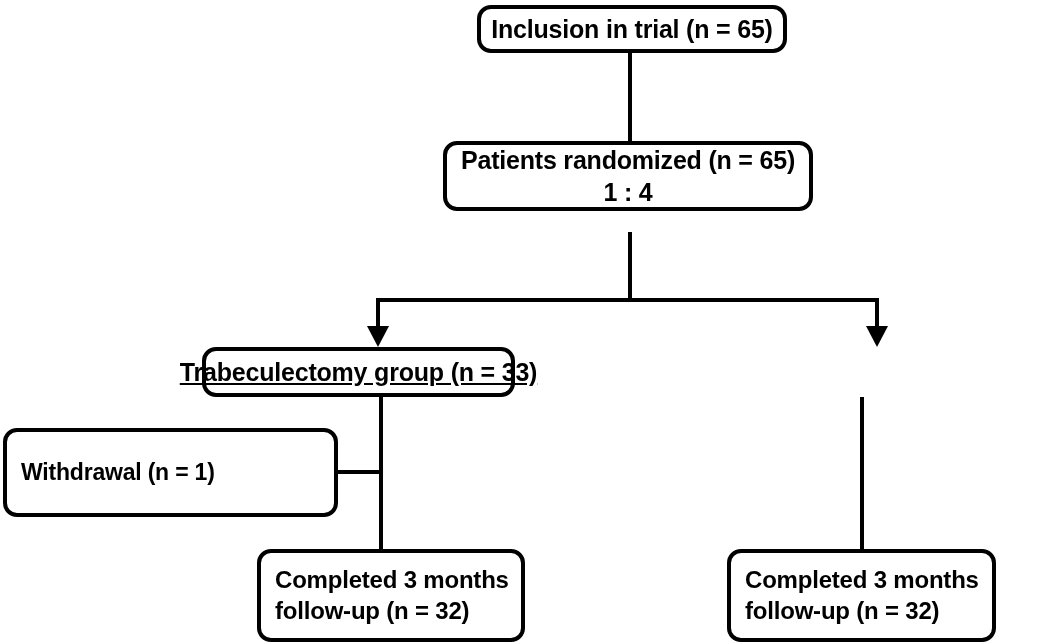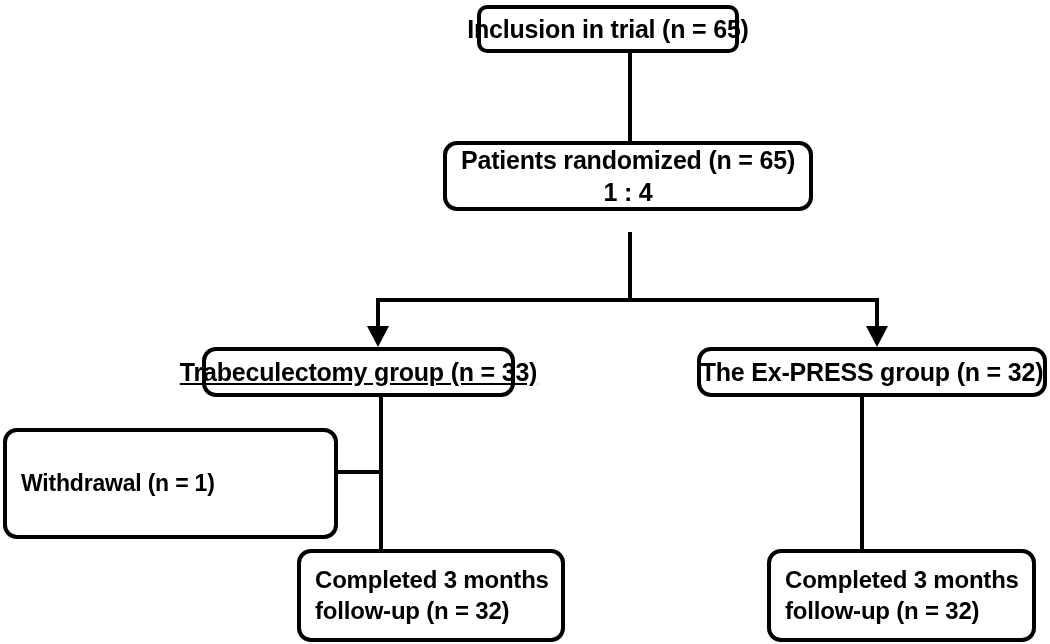--- a/index.html
+++ b/index.html
@@ -43,30 +43,30 @@
     z-index: 2;
   }
   .node .line {
     white-space: nowrap;
     line-height: 1.28;
   }
   .node.align-left {
     align-items: flex-start;
     padding-left: 14px;
   }
-  .fs-24 { font-size: 24px; margin-left: 40px; }
+  .fs-24 { font-size: 24px; }
   .fs-25 { font-size: 25px; }
   .fs-23 { font-size: 23px; }
 
   
-  #node-inclusion      { left: 477px; top: 5px;   width: 262px; height: 48px; border-radius: 10px; }
+  #node-inclusion      { left: 477px; top: 5px;   width: 310px; height: 48px; }
   #node-randomized     { left: 443px; top: 141px; width: 370px; height: 70px; }
   #node-trab-group     { left: 202px; top: 347px; width: 313px; height: 50px; text-decoration: underline; }
   #node-express-group  { left: 697px; top: 347px; width: 350px; height: 50px; }
-  #node-withdrawal     { left: 3px;   top: 428px; width: 335px; height: 111px; }
+  #node-withdrawal     { left: 3px;   top: 428px; width: 335px; height: 89px; }
   #node-trab-complete  { left: 257px; top: 549px; width: 268px; height: 93px; }
   #node-express-complete { left: 727px; top: 549px; width: 269px; height: 93px; }
 </style>
 </head>
 <body>
 
 <div id="flowchart-root">
 
   <svg id="connector-layer" viewBox="0 0 1050 644" width="1050" height="644" xmlns="http://www.w3.org/2000/svg">
     <g stroke="#000000" stroke-width="4" fill="none" stroke-linecap="butt">
@@ -98,23 +98,20 @@
 
   <div class="node fs-25" id="node-randomized">
     <span class="line">Patients randomized  (n = 65)</span>
     <span class="line">1 : 4</span>
   </div>
 
   <div class="node fs-25" id="node-trab-group">
     <span class="line">Trabeculectomy group (n = 33)</span>
   </div>
 
-  <div class="node fs-25" id="node-express-group">
-    <span class="line">The Ex-PRESS group (n = 32)</span>
-  </div>
 
   <div class="node align-left fs-23" id="node-withdrawal">
     <span class="line">Withdrawal (n = 1)</span>
   </div>
 
   <div class="node align-left fs-24" id="node-trab-complete">
     <span class="line">Completed 3 months</span>
     <span class="line">follow-up (n = 32)</span>
   </div>
 

